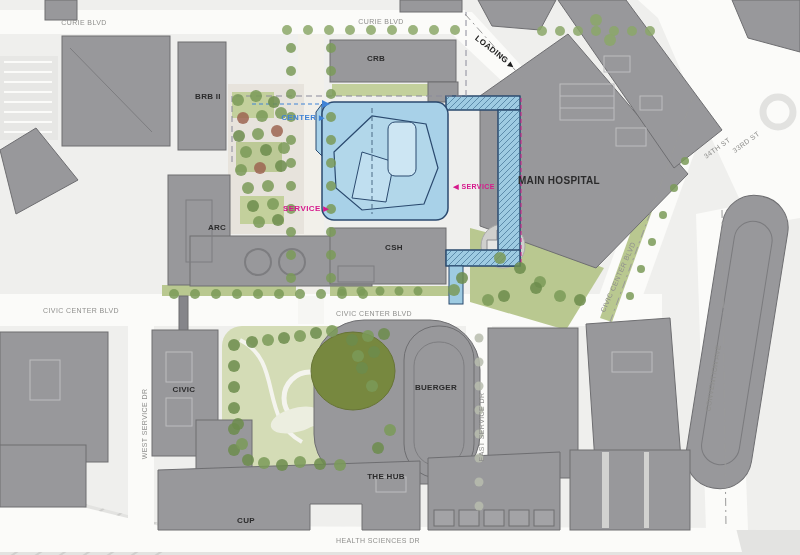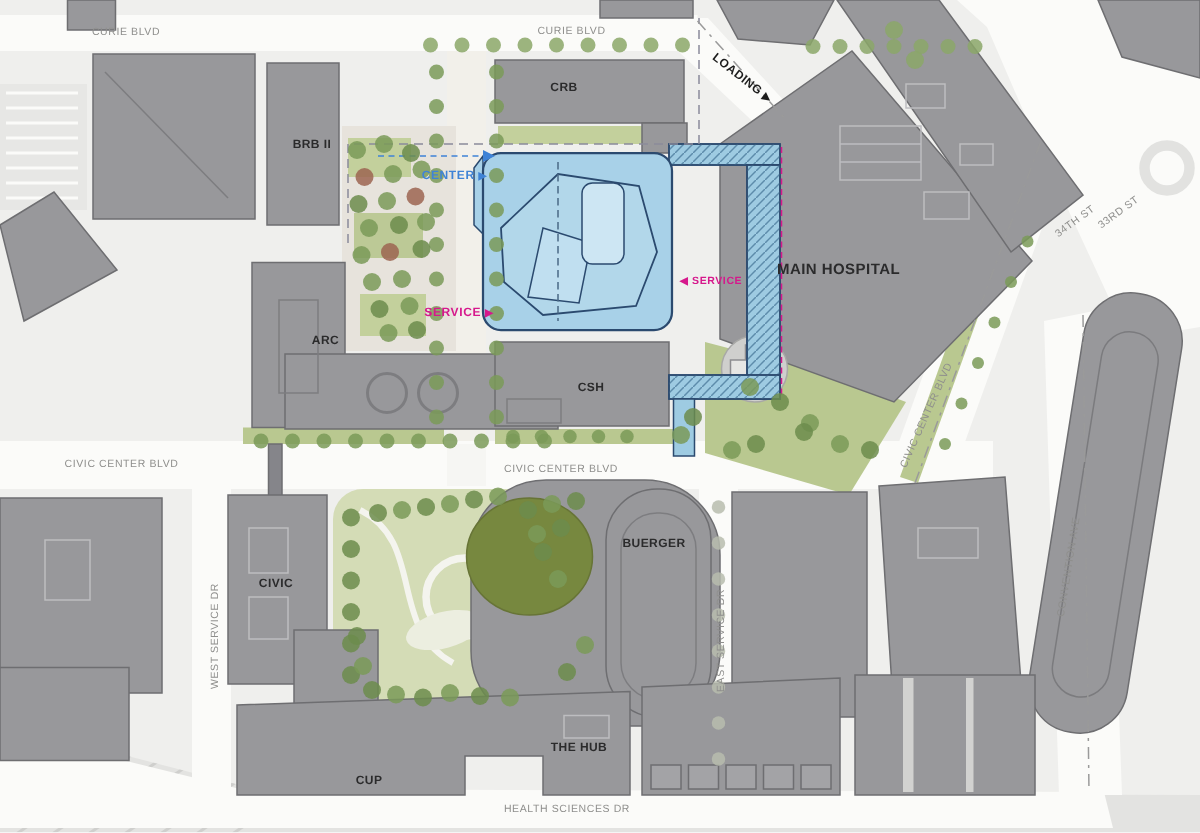--- a/index.html
+++ b/index.html
@@ -358,26 +358,26 @@
     <div class="lbl road-lbl" style="left:378px;top:540px">HEALTH SCIENCES DR</div>
     <div class="lbl road-lbl rot-n90" style="left:144px;top:424px">WEST SERVICE DR</div>
     <div class="lbl road-lbl rot-n90" style="left:481px;top:427px">EAST SERVICE DR</div>
     <div class="lbl road-lbl" style="left:713px;top:378px;transform:translate(-50%,-50%) rotate(-81deg)">CONVENTION AVE</div>
     <div class="lbl road-lbl" style="left:717px;top:148px;transform:translate(-50%,-50%) rotate(-36deg)">34TH ST</div>
     <div class="lbl road-lbl" style="left:746px;top:142px;transform:translate(-50%,-50%) rotate(-36deg)">33RD ST</div>
 
     <div class="lbl bldg-lbl" style="left:376px;top:58px">CRB</div>
     <div class="lbl bldg-lbl" style="left:208px;top:96px">BRB II</div>
     <div class="lbl bldg-lbl" style="left:217px;top:227px">ARC</div>
-    <div class="lbl bldg-lbl" style="left:394px;top:258px">CSH</div>
+    <div class="lbl bldg-lbl" style="left:394px;top:247px">CSH</div>
     <div class="lbl bldg-lbl big" style="left:559px;top:180px">MAIN HOSPITAL</div>
     <div class="lbl bldg-lbl" style="left:184px;top:389px">CIVIC</div>
-    <div class="lbl bldg-lbl" style="left:436px;top:362px">BUERGER</div>
+    <div class="lbl bldg-lbl" style="left:436px;top:387px">BUERGER</div>
     <div class="lbl bldg-lbl" style="left:246px;top:520px">CUP</div>
-    <div class="lbl bldg-lbl" style="left:386px;top:498px">THE HUB</div>
+    <div class="lbl bldg-lbl" style="left:386px;top:476px">THE HUB</div>
 
     <div class="lbl anno anno-black" style="left:495px;top:52px;transform:translate(-50%,-50%) rotate(38deg)">
       <span>LOADING</span>
       <span class="arrow">▶</span>
     </div>
     <div class="lbl anno anno-blue" style="left:303px;top:117px">
       <span>CENTER</span>
       <span class="arrow">▶</span>
     </div>
     <div class="lbl anno anno-magenta" style="left:306px;top:208px">

